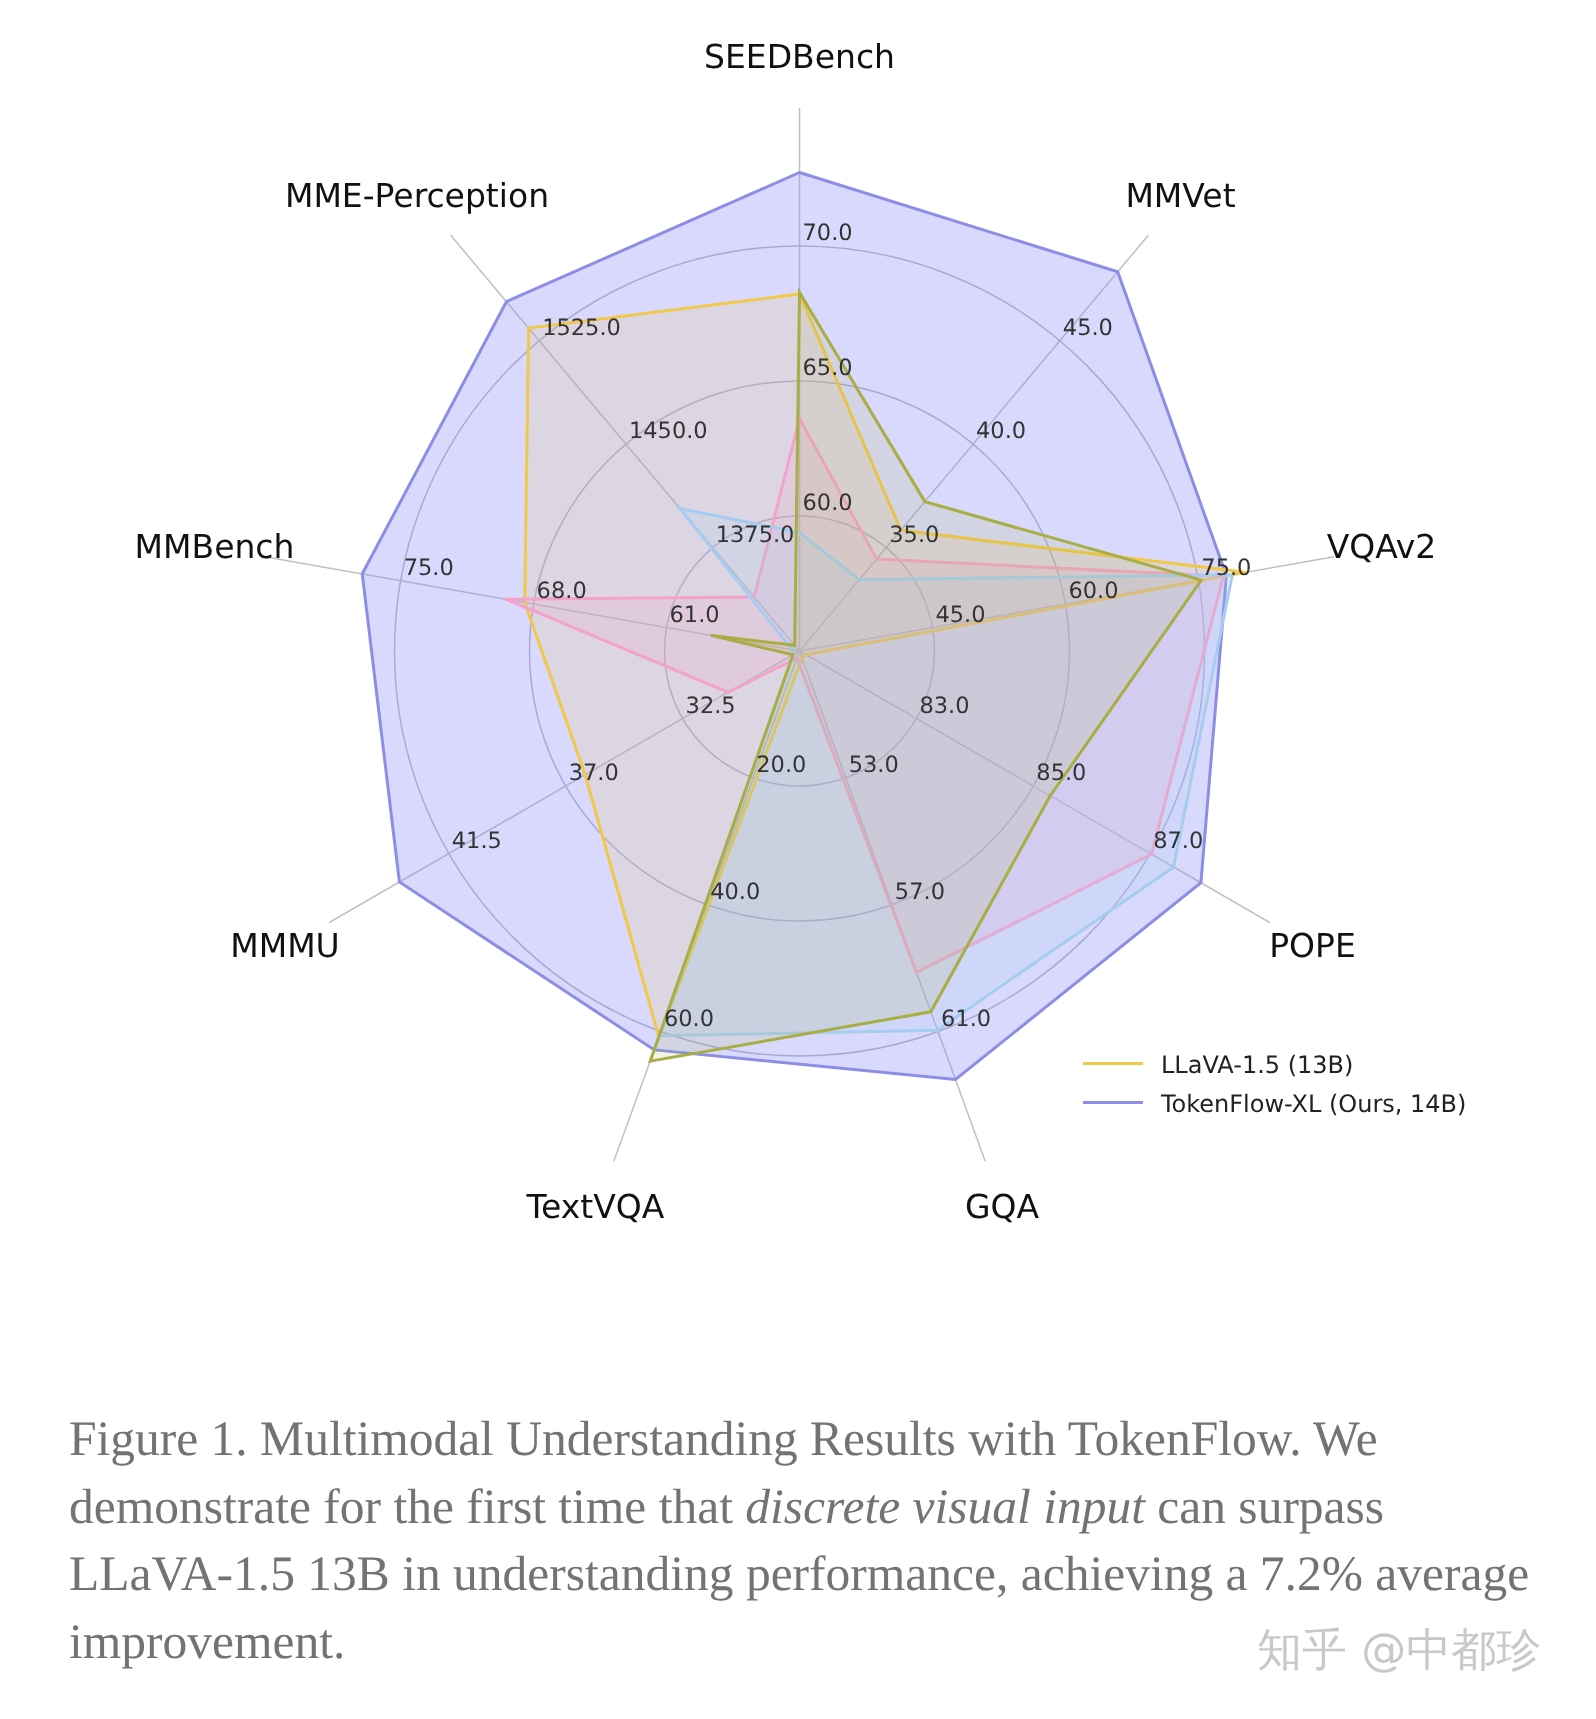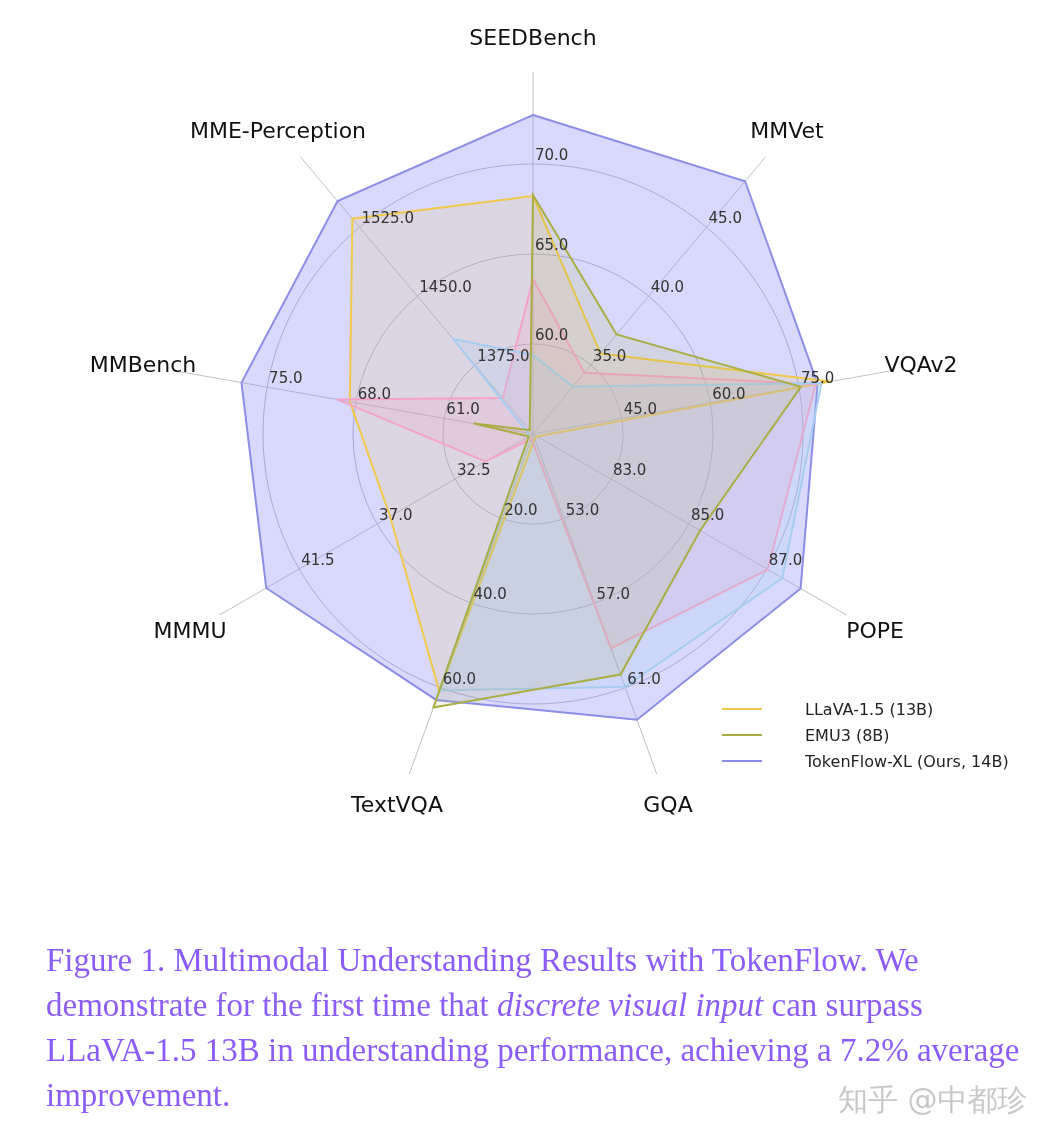--- a/index.html
+++ b/index.html
@@ -1,23 +1,23 @@
 <!DOCTYPE html>
 <html><head>
 <meta charset="utf-8">
 <style>
   html, body { margin:0; padding:0; background:#ffffff; }
   body { width:1064px; height:1146px; position:relative; overflow:hidden; }
   #chart { position:absolute; left:0; top:0; width:1064px; height:900px; }
   .axis-label { font-family:"DejaVu Sans", sans-serif; font-size:22px; fill:#111; }
   .tick-label { font-family:"DejaVu Sans", sans-serif; font-size:15px; fill:#333; }
   .legend { position:absolute; left:722px; top:696px; font-family:"DejaVu Sans", sans-serif; font-size:16px; color:#222; }
-  .legend-item { display:flex; align-items:center; height:26px;gap:31px; }
+  .legend-item { display:flex; align-items:center; height:26px; }
   .legend-swatch { width:40px; height:0; border-top:2px solid; margin-right:12px; }
-  .caption { position:absolute; left:46px; top:938px; width:975px; font-family:"Liberation Serif", serif; font-size:33px; line-height:45px; color:#8b5cf6; }
+  .caption { position:absolute; left:46px; top:938px; width:975px; font-family:"Liberation Serif", serif; font-size:33px; line-height:45px; color:#737373; }
   .caption em { font-style:italic; }
   .watermark { position:absolute; left:838px; top:1080px; font-family:"DejaVu Sans", sans-serif; font-size:30px; color:#c8c8c8;text-align:center; }
 </style>
 </head>
 <body>
 
 <svg id="chart" viewBox="0 0 1064 900" xmlns="http://www.w3.org/2000/svg">
   <g id="grid">
       <circle cx="533" cy="434" r="90" fill="none" stroke="#b8b8c8" stroke-width="1"></circle>
       <circle cx="533" cy="434" r="180" fill="none" stroke="#b8b8c8" stroke-width="1"></circle>
@@ -80,24 +80,20 @@
       <text x="278" y="138" text-anchor="middle" class="axis-label">MME-Perception</text>
     </g>
 </svg>
 
 <div class="legend">
   <div class="legend-item">
     <span class="legend-swatch" style="border-top-color: rgb(240, 200, 74);"></span>
     <span>LLaVA-1.5 (13B)</span>
   </div>
   <div class="legend-item">
-    <span class="legend-swatch" style="border-top-color: rgb(168, 174, 68);"></span>
-    <span>EMU3 (8B)</span>
-  </div>
-  <div class="legend-item">
     <span class="legend-swatch" style="border-top-color: rgb(140, 142, 230);"></span>
     <span>TokenFlow-XL (Ours, 14B)</span>
   </div>
 </div>
 
 <div class="caption"><span>Figure 1. Multimodal Understanding Results with TokenFlow. We demonstrate for the first time that </span><em>discrete visual input</em><span> can surpass LLaVA-1.5 13B in understanding performance, achieving a 7.2% average improvement.</span></div>
 
 <div class="watermark">知乎 @中都珍</div>
 
 </body></html>

